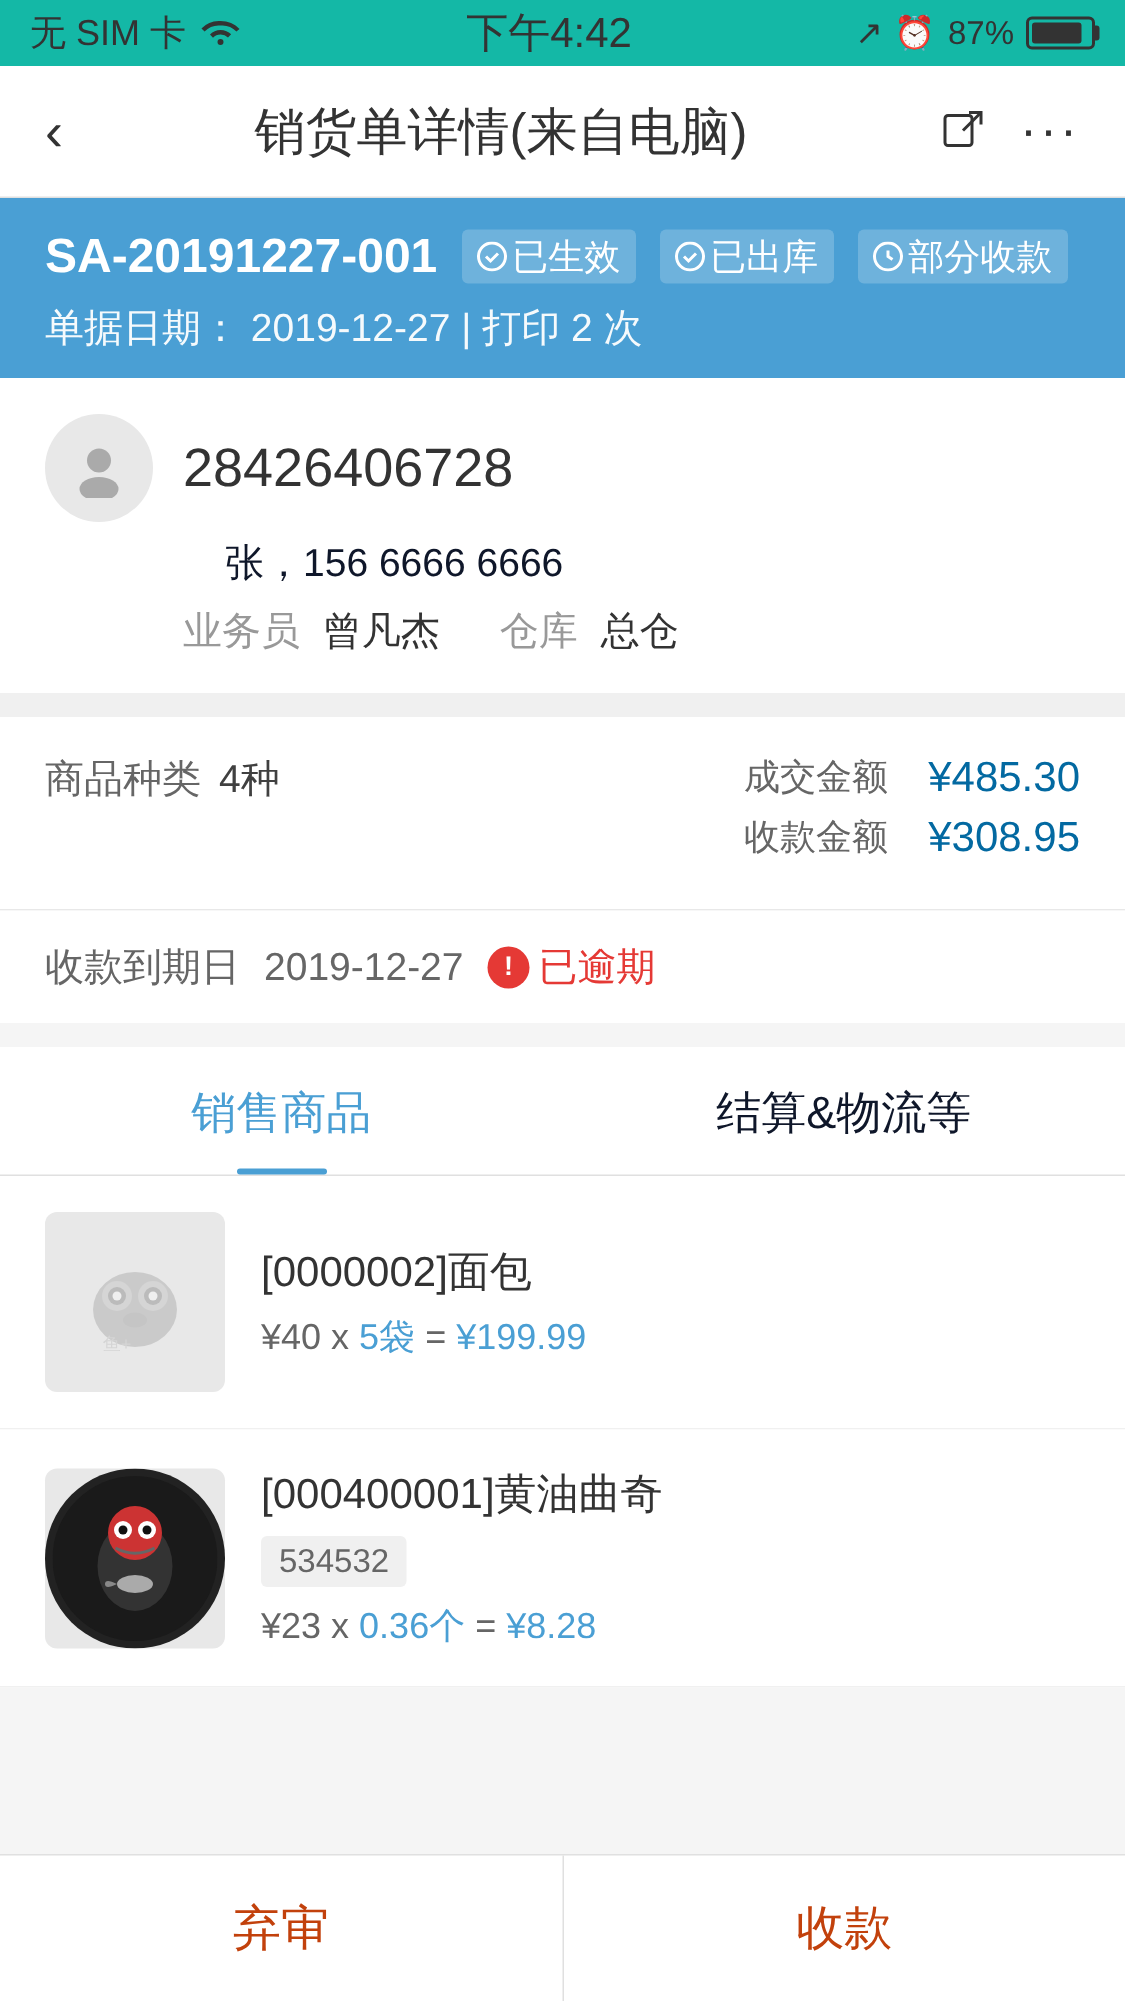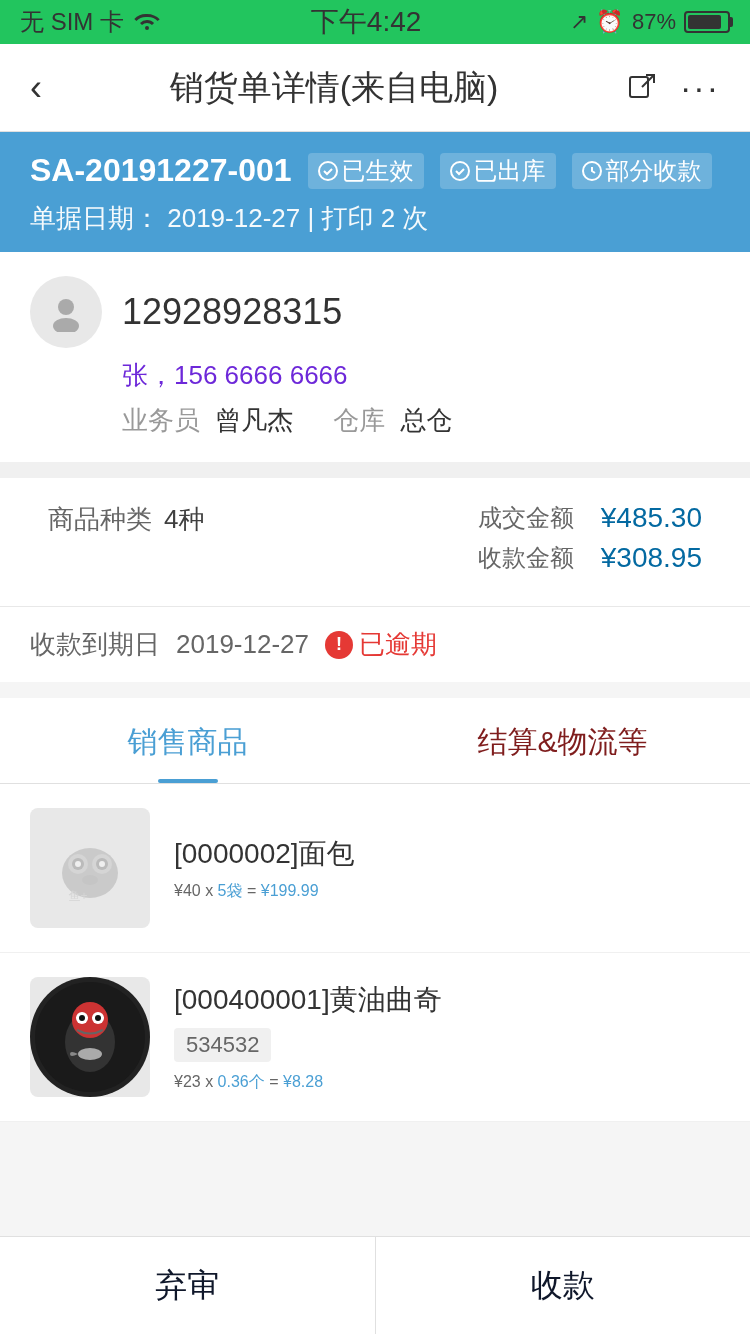--- a/index.html
+++ b/index.html
@@ -9,21 +9,21 @@
       background: #f5f5f5;
       width: 750px;
       min-height: 1334px;
       font-size: 28px;
       color: #333;
     }
 
     
     .status-bar {
       height: 44px;
-      background: #22c55e;
+      background: #14b8a6;
       display: flex;
       align-items: center;
       justify-content: space-between;
       padding: 12px 20px;
       font-size: 24px;
       font-weight: 500;
     }
     .status-left { display: flex; align-items: center; gap: 8px; }
     .status-right { display: flex; align-items: center; gap: 8px; }
     .wifi-icon { font-size: 22px; }
@@ -85,40 +85,40 @@
       margin-bottom: 10px;
     }
     .avatar {
       width: 72px; height: 72px; border-radius: 50%; background: #e8e8e8;
       display: flex; align-items: center; justify-content: center;
       flex-shrink: 0;
       overflow: hidden;
     }
     .avatar svg { width: 40px; height: 40px; fill: #bbb; }
     .customer-name { font-size: 36px; font-weight: 500; }
-    .customer-detail { font-size: 26px; color: #6d28d9; margin-left: 92px; margin-bottom: 10px; }
+    .customer-detail { font-size: 26px; color: #0f172a; margin-left: 120px; margin-bottom: 10px; }
     .customer-meta {
       display: flex;
       align-items: center;
       margin-left: 92px;
       font-size: 26px;
       color: #666;
       gap: 40px;
     }
     .meta-label { color: #999; }
     .meta-value { color: #333; }
 
     
     .divider { height: 16px; background: #f0f0f0; }
     .thin-divider { height: 1px; background: #e8e8e8; margin: 0; }
 
     
     .stats-section {
       background: #fff;
-      padding: 24px 48px;
+      padding: 24px 30px;
       display: flex;
       justify-content: space-between;
       align-items: flex-start;
     }
     .stats-left { display: flex; align-items: center; gap: 12px; }
     .stats-label { font-size: 26px; color: #666; }
     .stats-count { font-size: 26px; color: #404040; }
     .stats-right { text-align: right; }
     .stat-row { display: flex; justify-content: flex-end; gap: 8px; align-items: center; margin-bottom: 8px; }
     .stat-name { font-size: 24px; color: #666; }
@@ -152,21 +152,21 @@
       background: #fff;
       display: flex;
       border-bottom: 1px solid #e0e0e0;
       margin-top: 16px;
     }
     .tab {
       flex: 1;
       text-align: center;
       padding: 24px 0 20px;
       font-size: 30px;
-      color: #7f1d1d;
+      color: #0f172a;
       position: relative;
     }
     .tab.active {
       color: #4a9fd4;
     }
     .tab.active::after {
       content: '';
       position: absolute;
       bottom: 0;
       left: 50%;
@@ -200,41 +200,41 @@
     .product-info { flex: 1; }
     .product-name { font-size: 28px; color: #333; margin-bottom: 8px; }
     .product-sku {
       display: inline-block;
       font-size: 22px; color: #666;
       background: #f0f0f0;
       padding: 4px 12px;
       border-radius: 4px;
       margin-bottom: 10px;
     }
-    .product-price { font-size: 16px; color: #666; }
+    .product-price { font-size: 24px; color: #666; }
     .product-price .qty { color: #4a9fd4; }
     .product-price .total { color: #4a9fd4; font-weight: 500; }
 
     
     .bottom-bar {
       position: fixed;
       bottom: 0;
       width: 750px;
       height: 98px;
       background: #fff;
       border-top: 1px solid #e0e0e0;
       display: flex;
     }
     .bottom-btn {
       flex: 1;
       display: flex;
       align-items: center;
       justify-content: center;
       font-size: 32px;
-      color: #0f172a;
+      color: #c2410c;
       border: none;
       background: transparent;
     }
     .bottom-btn:first-child {
       border-right: 1px solid #e0e0e0;
     }
 
     
     .owl-icon { opacity: 0.3; }
   </style>
@@ -310,21 +310,21 @@
 </div>
 
 <div class="customer-section">
   <div class="customer-row">
     <div class="avatar">
       <svg viewBox="0 0 40 40" fill="none">
         <circle cx="20" cy="15" r="8" fill="#aaa"></circle>
         <ellipse cx="20" cy="34" rx="13" ry="8" fill="#aaa"></ellipse>
       </svg>
     </div>
-    <span class="customer-name">12928928315</span>
+    <span class="customer-name">28426406728</span>
   </div>
   <div class="customer-detail">张，156 6666 6666</div>
   <div class="customer-meta">
     <span>
       <span class="meta-label">业务员</span>
       <span style="margin-left:8px;" class="meta-value">曾凡杰</span>
     </span>
     <span>
       <span class="meta-label">仓库</span>
       <span style="margin-left:8px;" class="meta-value">总仓</span>

